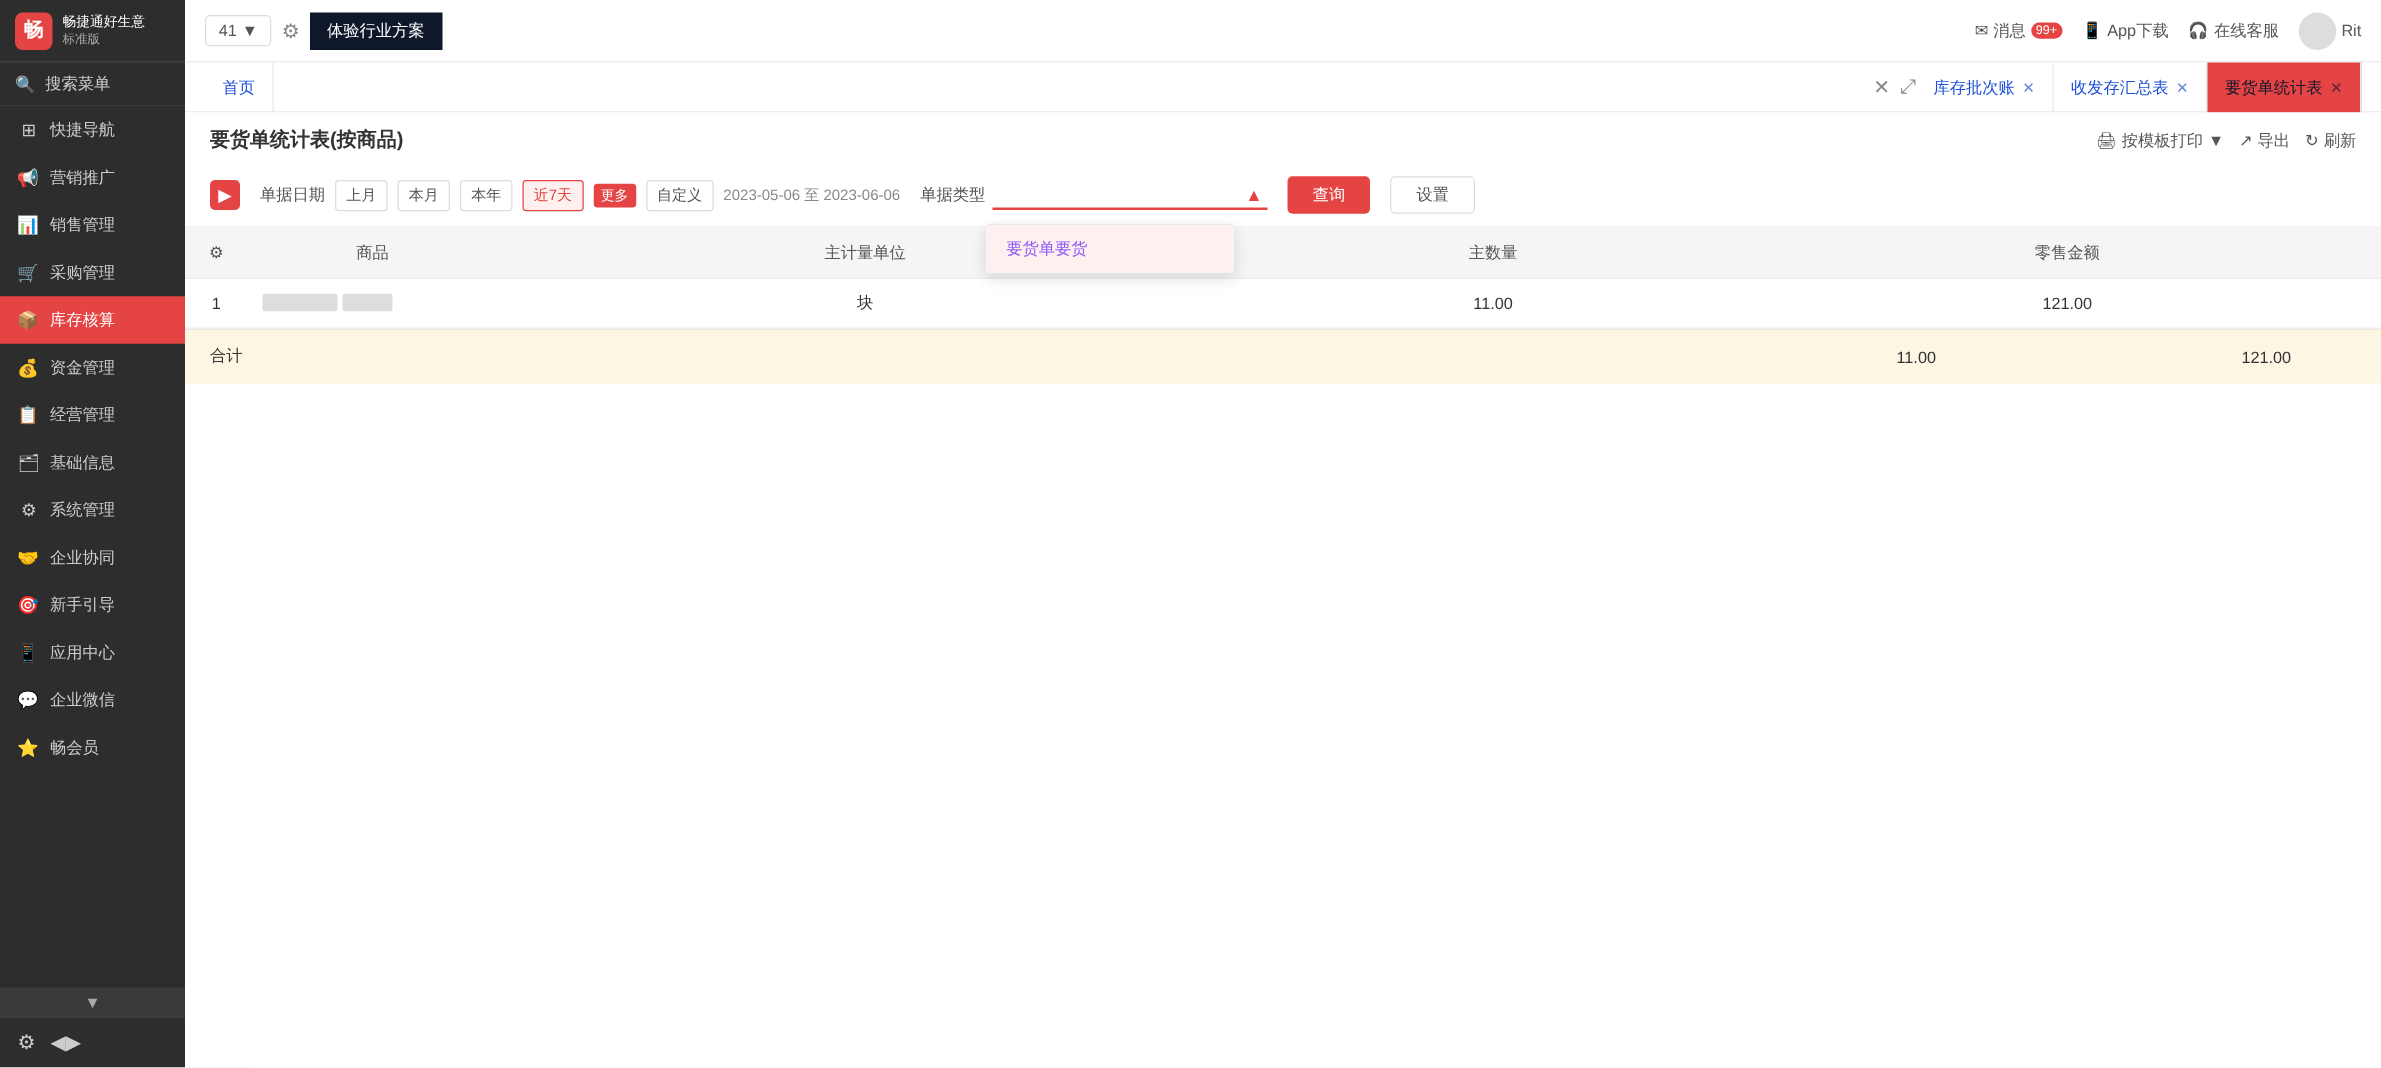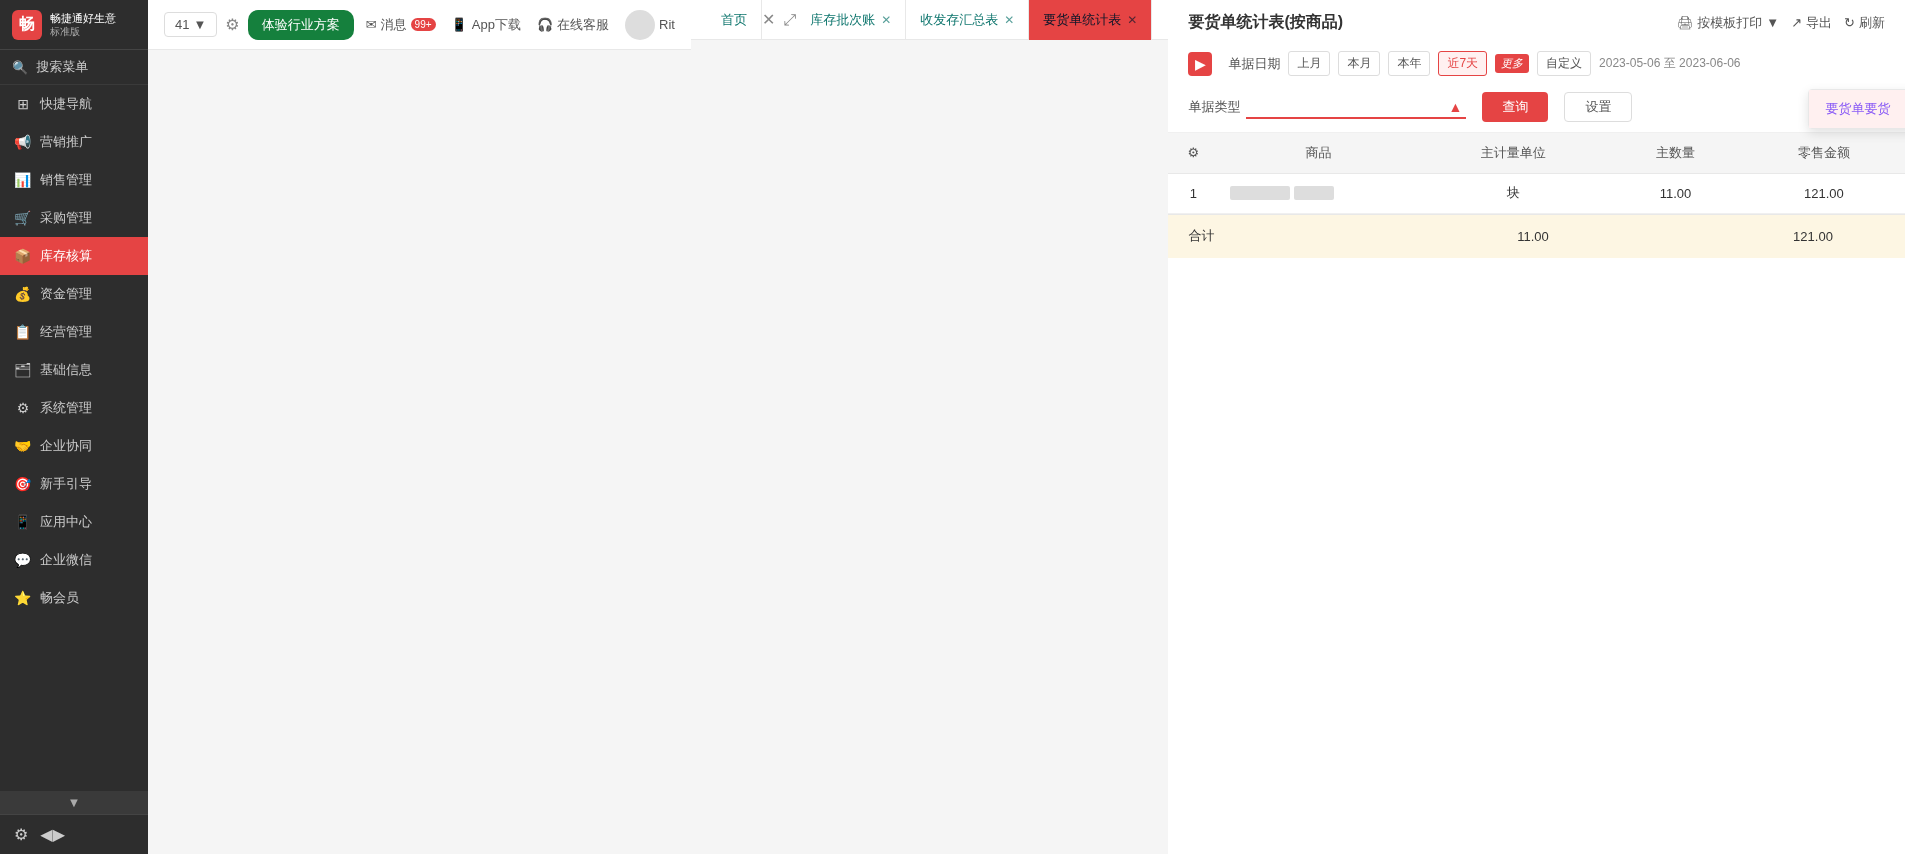--- a/index.html
+++ b/index.html
@@ -79,21 +79,21 @@
       color: #aaa;
       cursor: pointer;
       padding: 4px;
       background: #3a3a3a;
     }
 
     
     .main {
       flex: 1;
       display: flex;
-      flex-direction: row;
+      flex-direction: column;
       background: #f5f5f5;
       overflow: hidden;
     }
 
     
     .topbar {
       height: 50px;
       background: #fff;
       display: flex;
       align-items: center;
@@ -113,25 +113,25 @@
       gap: 4px;
       padding: 4px 10px;
       border: 1px solid #ddd;
       border-radius: 4px;
       cursor: pointer;
       font-size: 13px;
       color: #555;
     }
     .settings-icon { color: #888; cursor: pointer; font-size: 16px; }
     .industry-btn {
-      background: #15803d;
+      background: #0f172a;
       color: white;
       border: none;
       padding: 6px 14px;
-      border-radius: 10px;
+      border-radius: 0;
       cursor: pointer;
       font-size: 13px;
     }
     .topbar-right {
       margin-left: auto;
       display: flex;
       align-items: center;
       gap: 16px;
     }
     .topbar-action {
@@ -169,21 +169,21 @@
       flex-shrink: 0;
       gap: 0;
     }
     .tab {
       display: flex;
       align-items: center;
       padding: 0 14px;
       height: 40px;
       cursor: pointer;
       font-size: 13px;
-      color: #0f766e;
+      color: #1d4ed8;
       border-right: 1px solid #e8e8e8;
       gap: 6px;
       white-space: nowrap;
     }
     .tab.active { background: #e54444; color: #0f172a; }
     .tab .close { font-size: 12px; opacity: 0.7; }
     .tabs-right {
       margin-left: auto;
       display: flex;
       align-items: center;
@@ -265,21 +265,20 @@
       background: #fff;
     }
     .date-btn.active { background: #fff0f0; color: #e54444; border-color: #e54444; }
     .date-tag-more {
       background: #e54444;
       color: white;
       padding: 2px 6px;
       border-radius: 3px;
       font-size: 11px;
       cursor: pointer;
-      font-style: italic;
     }
     .date-range-text { color: #888; font-size: 12px; }
 
     .filter-select-group {
       display: flex;
       align-items: center;
       gap: 6px;
     }
     .filter-label { font-size: 13px; color: #555; white-space: nowrap; }
     .filter-input-wrap {

